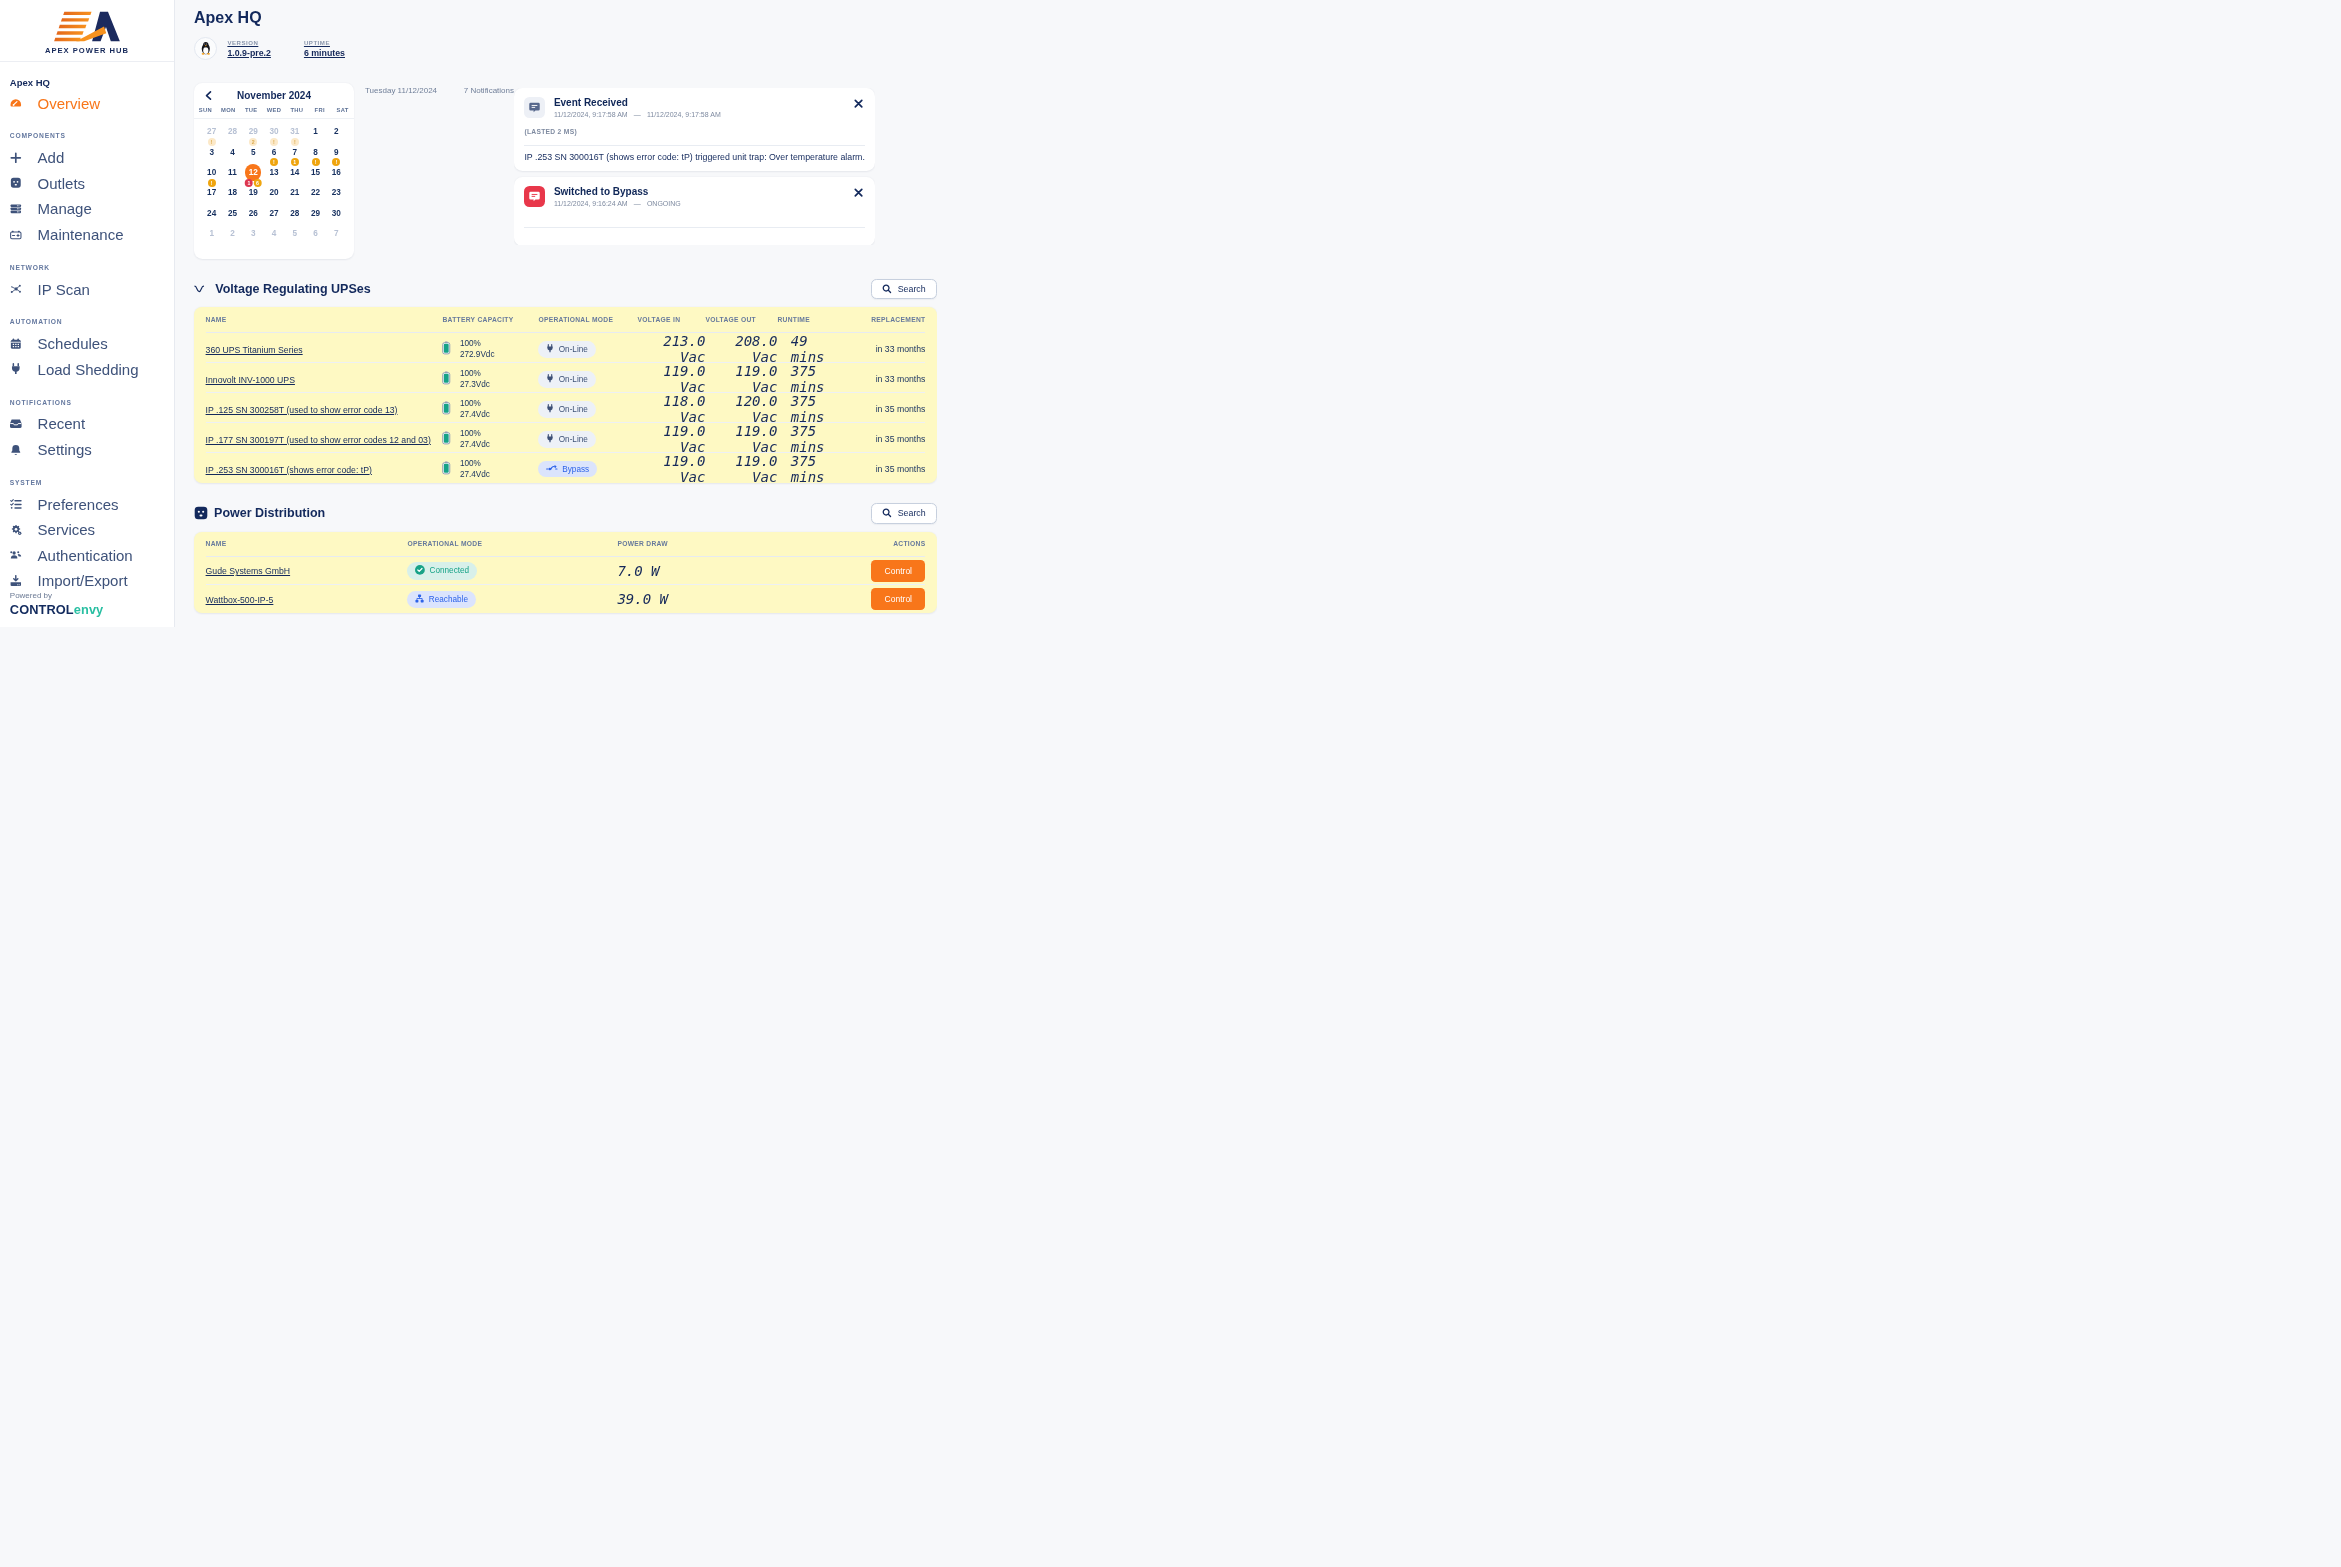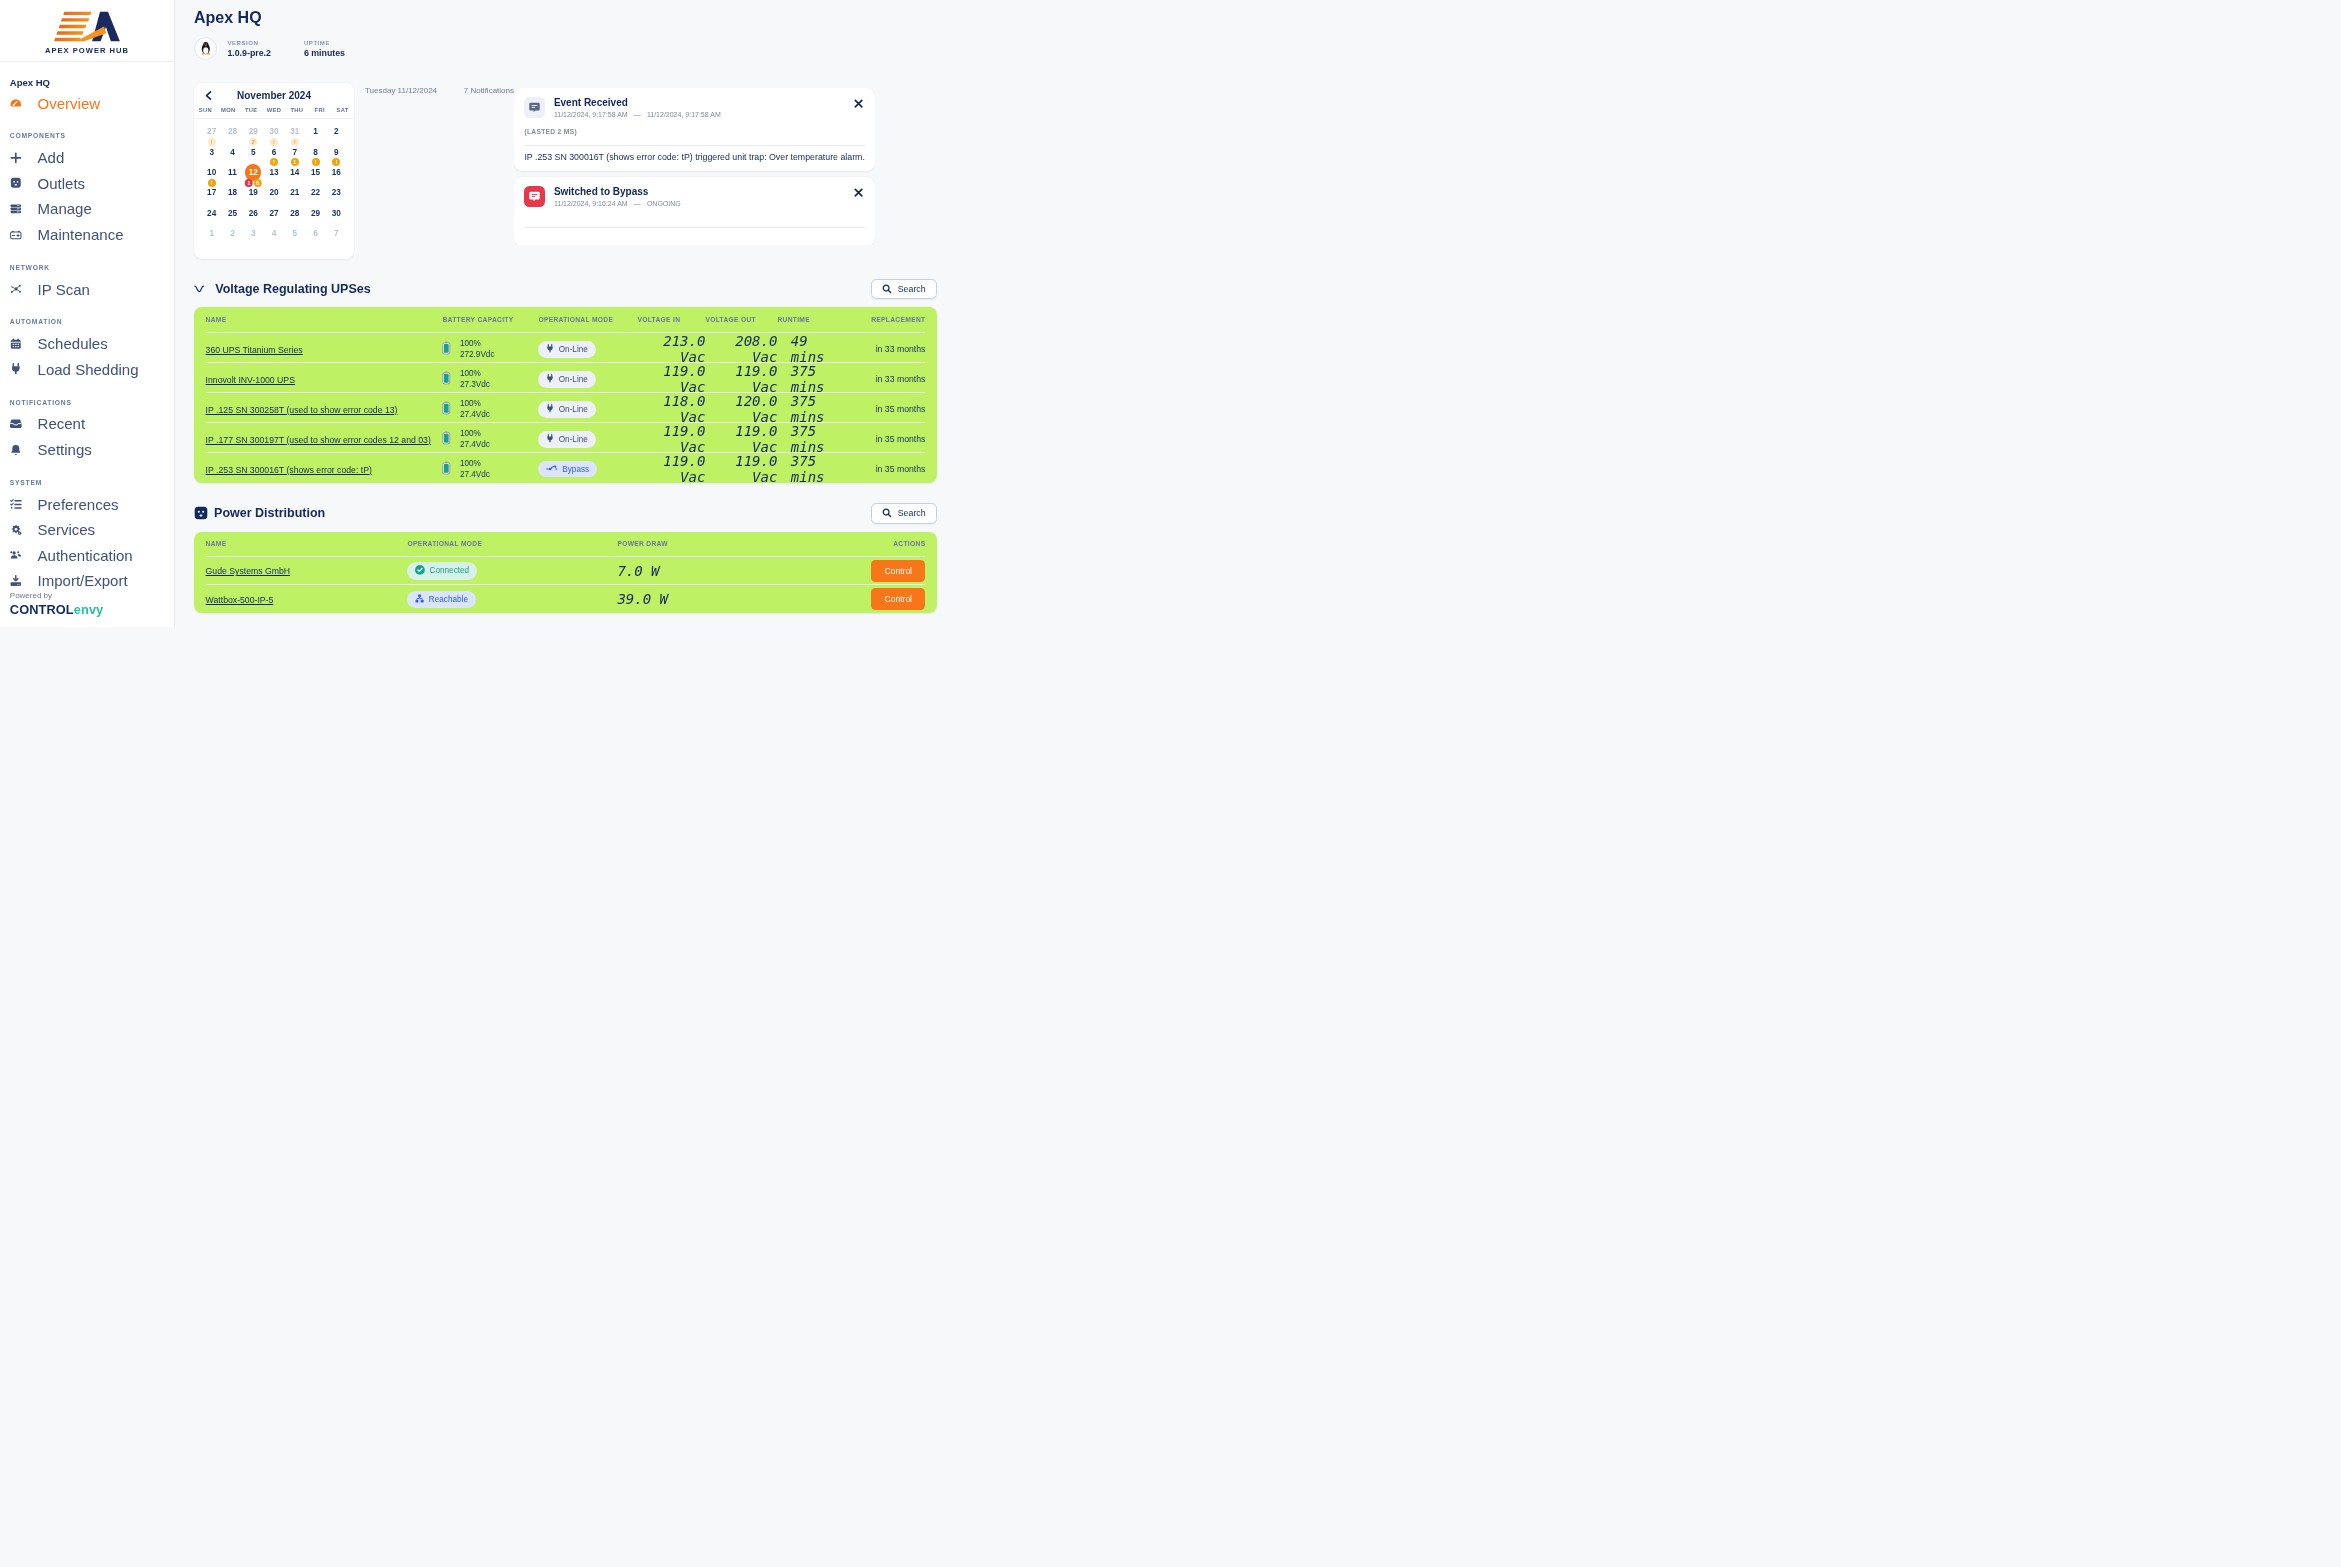--- a/index.html
+++ b/index.html
@@ -44,21 +44,21 @@
   .ce-envy { font-weight:600; color:#29bfa2; }
 
   
   .main { flex:1; padding:0 0 0 19px; overflow:hidden; }
   .page-title { margin-top:8.5px; font-size:16px; font-weight:800; color:#13295c; }
   .hero { display:flex; align-items:center; gap:8px; margin-top:10.4px; }
   .avatar {
     width:23px; height:23px; border-radius:50%; background:#fbfcfd;
     border:0.6px solid #e3e8f0; display:flex; align-items:center; justify-content:center; flex:none;
   }
-  .hero-metric { margin-left:2.4px; }
+  .hero-metric { margin-left:2.4px;text-decoration:underline; }
   .hero-metric + .hero-metric { margin-left:25px; }
   .hm-label { font-size:6.1px; font-weight:800; letter-spacing:0.5px; color:#8a96ac; }
   .hm-value { margin-top:1.8px; font-size:8.8px; font-weight:600; color:#16295a; }
 
   .dash-row { display:flex; gap:11px; margin-top:23px; }
 
   
   .cal-card {
     width:160px; min-width:160px; height:176px; background:#fff; border-radius:8.5px;
     box-shadow:0 0.6px 1.8px rgba(20,35,80,.08); padding:7.3px 7.3px 3.7px;
@@ -117,21 +117,21 @@
   .sec-head { display:flex; align-items:center; margin-top:20px; }
   .sec-icon { display:flex; align-items:center; margin-right:6.1px; }
   .sec-title { font-size:12.5px; font-weight:800; color:#13295c; }
   .btn-search {
     margin-left:auto; display:flex; align-items:center; gap:5.5px;
     background:#fff; border:0.6px solid #c7d0de; border-radius:5.5px;
     padding:4.3px 10.4px; font-size:8.8px; color:#13295c; font-weight:500;
     box-shadow:0 0.6px 1.2px rgba(20,35,80,.05);
   }
   .table-card {
-    margin-top:8px; background:#bef264; border-radius:8px;
+    margin-top:8px; background:#fef9c3; border-radius:8px;
     box-shadow:0 0.6px 1.8px rgba(20,35,80,.08); padding:0 11.6px;
   }
   .t-head { display:grid; align-items:center; height:25.6px; border-bottom:1.2px solid #e7ebf1;
     font-size:6.7px; font-weight:800; letter-spacing:0.3px; color:#66799c; }
   .t-row { display:grid; align-items:center; border-bottom:0.6px solid #edf0f4; }
   .t-row:last-child { border-bottom:none; }
   .ups-grid { grid-template-columns:1fr 96px 99px 68px 72px 59px 89px; }
   .ups-row { height:30px; }
   .pd-grid { grid-template-columns:1fr 210px 229px 79px; }
   .pd-row { height:28px; }

